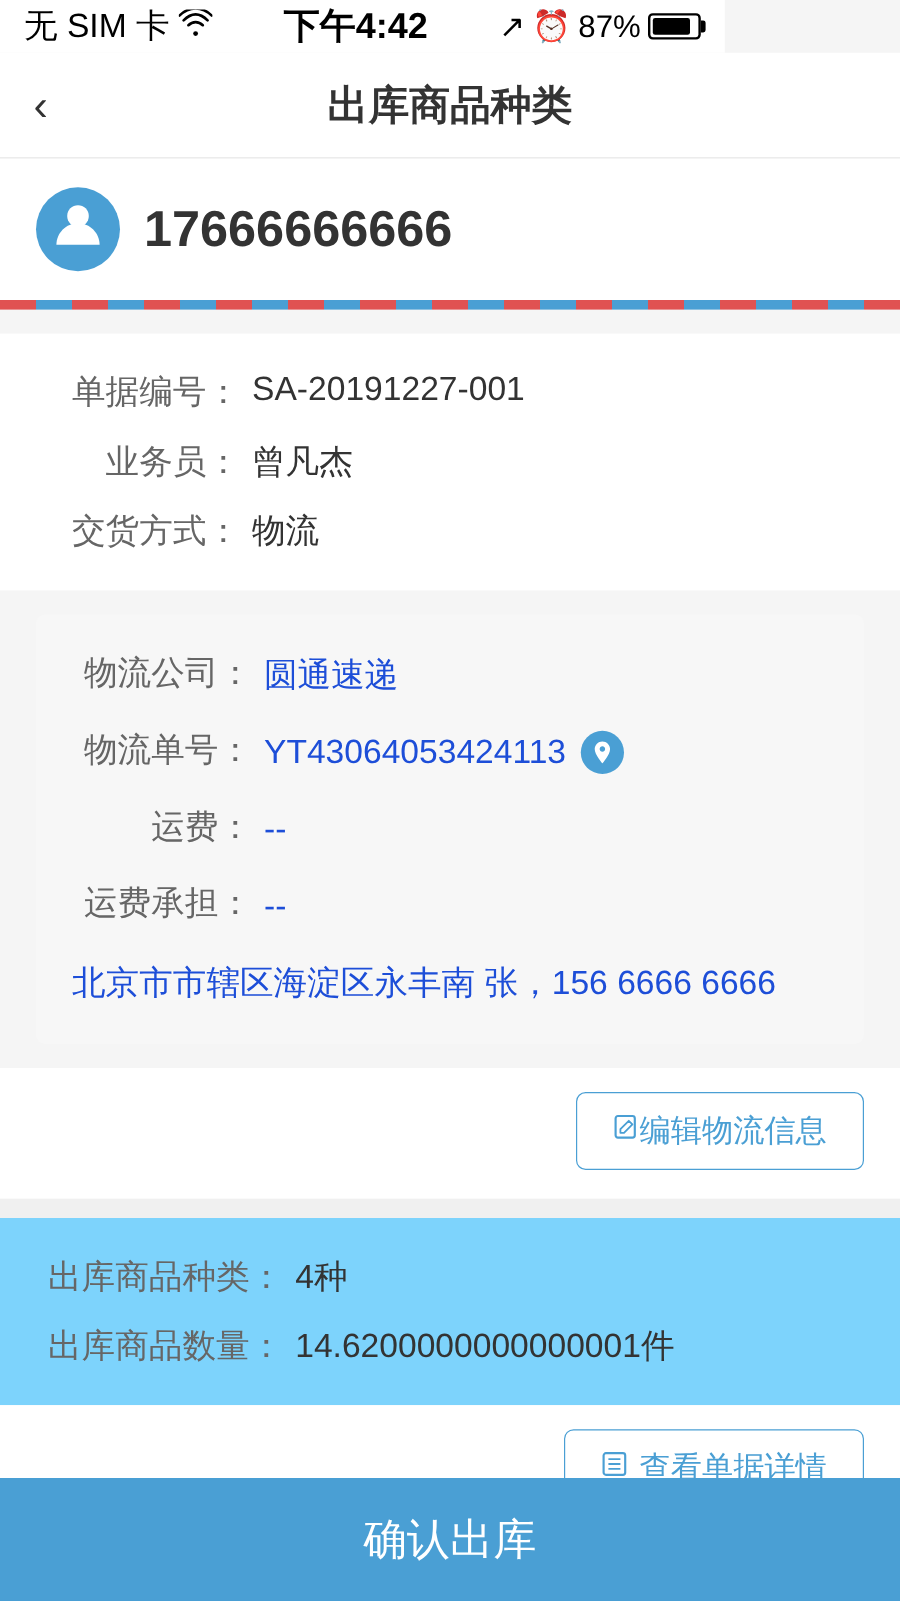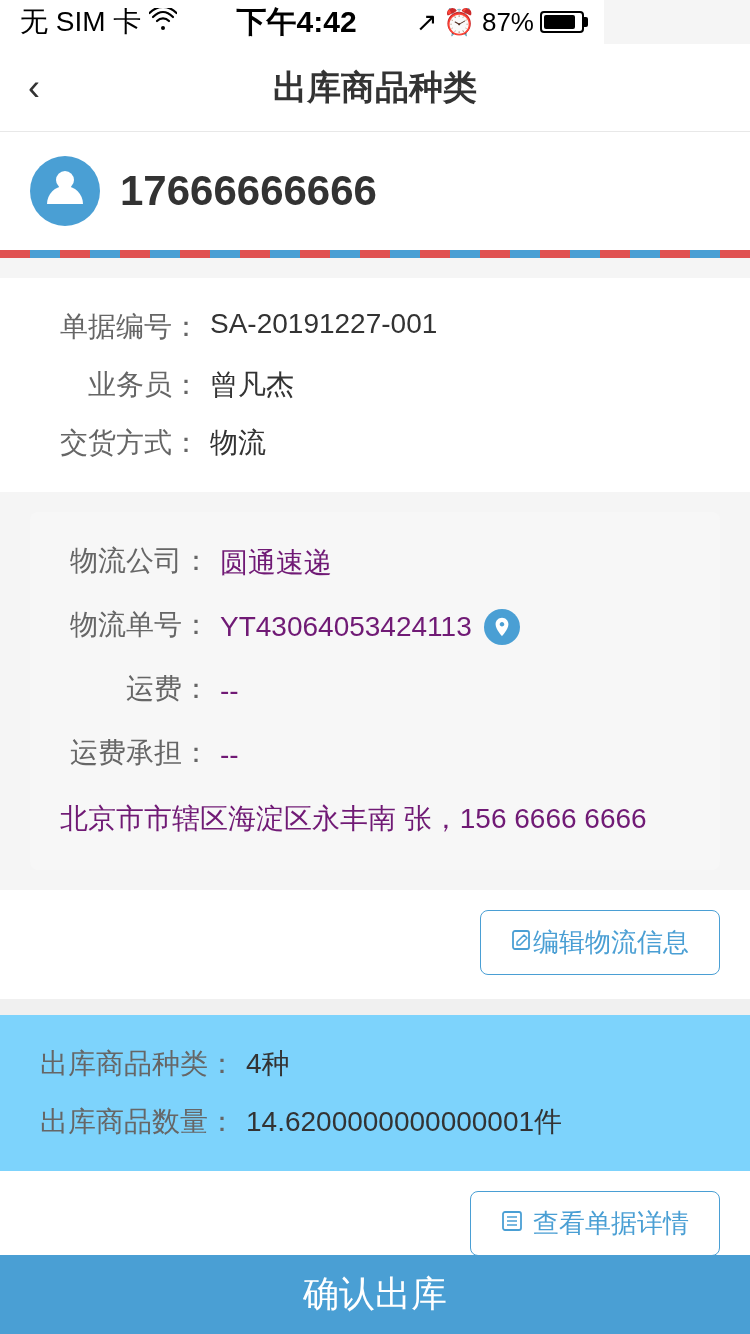--- a/index.html
+++ b/index.html
@@ -182,21 +182,21 @@
     .logistics-row:last-child {
       margin-bottom: 0;
     }
     .logistics-label {
       color: #666;
       min-width: 160px;
       text-align: right;
       flex-shrink: 0;
     }
     .logistics-value {
-      color: #701a75;
+      color: #1d4ed8;
       flex: 1;
       padding-left: 10px;
       display: flex;
       align-items: center;
       gap: 12px;
       line-height: 1.5;
     }
     .location-icon {
       width: 36px;
       height: 36px;
@@ -272,21 +272,21 @@
       font-size: 24px;
     }
 
     
     .bottom-bar {
       position: fixed;
       bottom: 0;
       left: 0;
       width: 750px;
       background: #4a9fd4;
-      height: 79px;
+      height: 102px;
       display: flex;
       align-items: center;
       justify-content: center;
       cursor: pointer;
     }
     .confirm-btn-text {
       color: #fff;
       font-size: 36px;
       font-weight: 500;
     }

